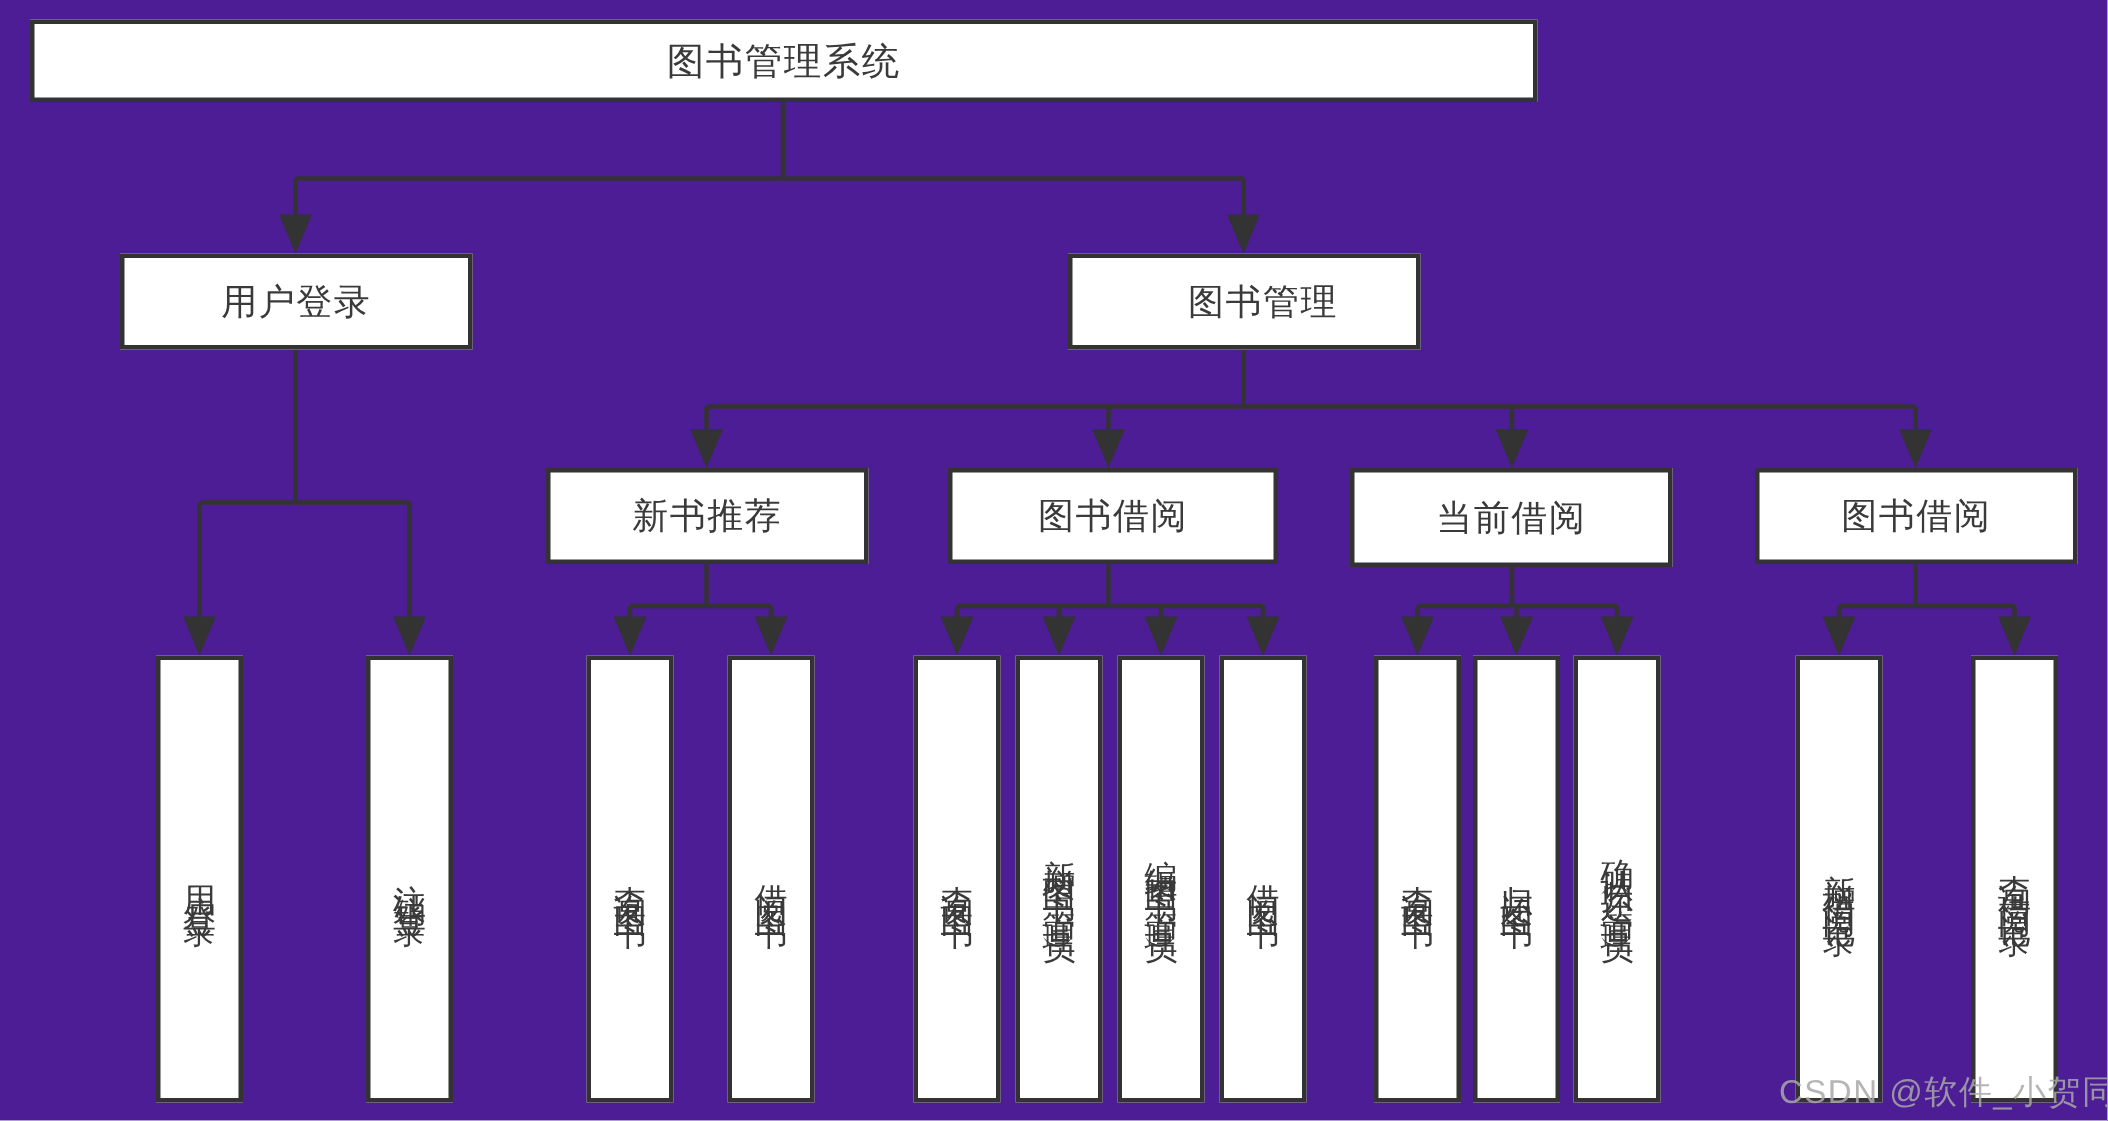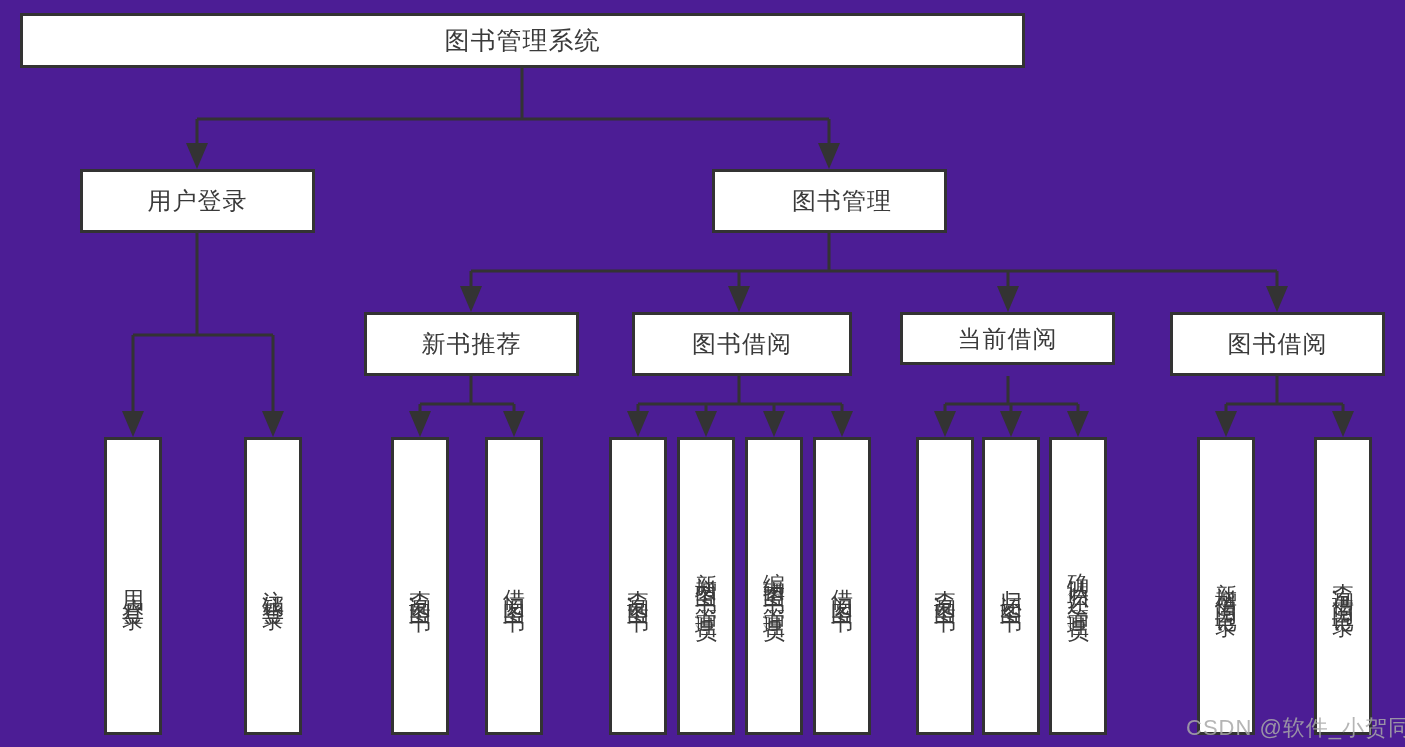--- a/index.html
+++ b/index.html
@@ -71,21 +71,21 @@
   <div class="node h" style="left:712px;top:169px;width:235px;height:64px;padding-left:25px;">
     <span>图书管理</span>
   </div>
 
   <div class="node h" style="left:364px;top:312px;width:215px;height:64px;">
     <span>新书推荐</span>
   </div>
   <div class="node h" style="left:632px;top:312px;width:220px;height:64px;">
     <span>图书借阅</span>
   </div>
-  <div class="node h" style="left:900px;top:312px;width:215px;height:53px;">
+  <div class="node h" style="left:900px;top:312px;width:215px;height:66px;">
     <span>当前借阅</span>
   </div>
   <div class="node h" style="left:1170px;top:312px;width:215px;height:64px;">
     <span>图书借阅</span>
   </div>
 
   <div class="node v" style="left:104px;top:437px;width:58px;height:298px;">
     <span>用户登录</span>
   </div>
   <div class="node v" style="left:244px;top:437px;width:58px;height:298px;">

